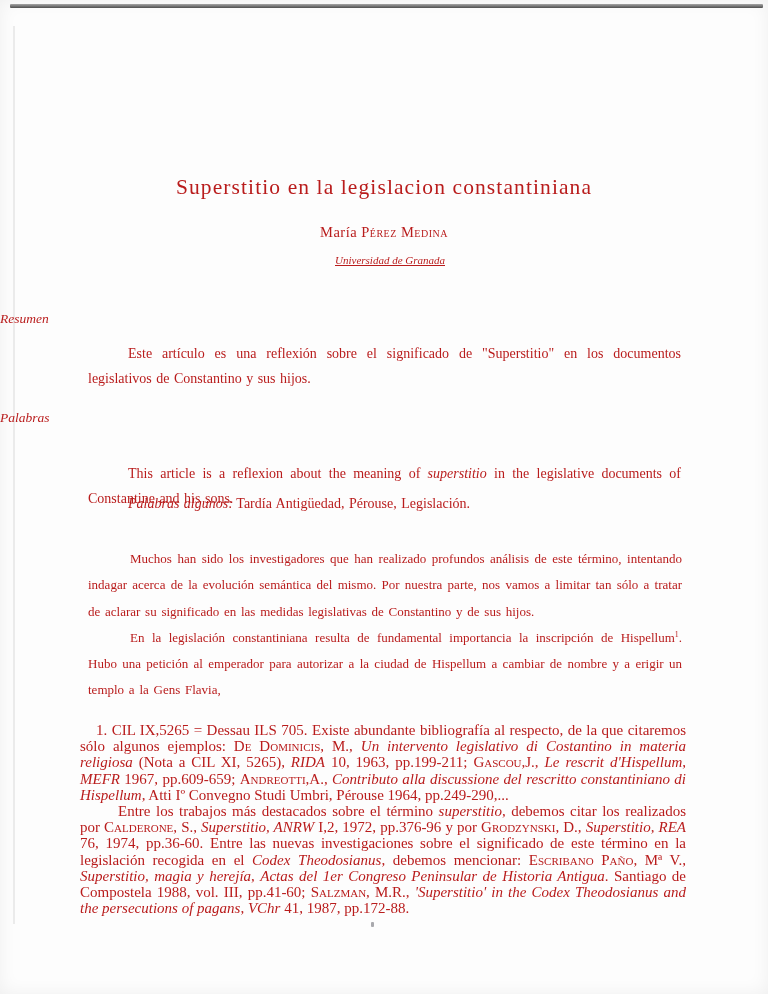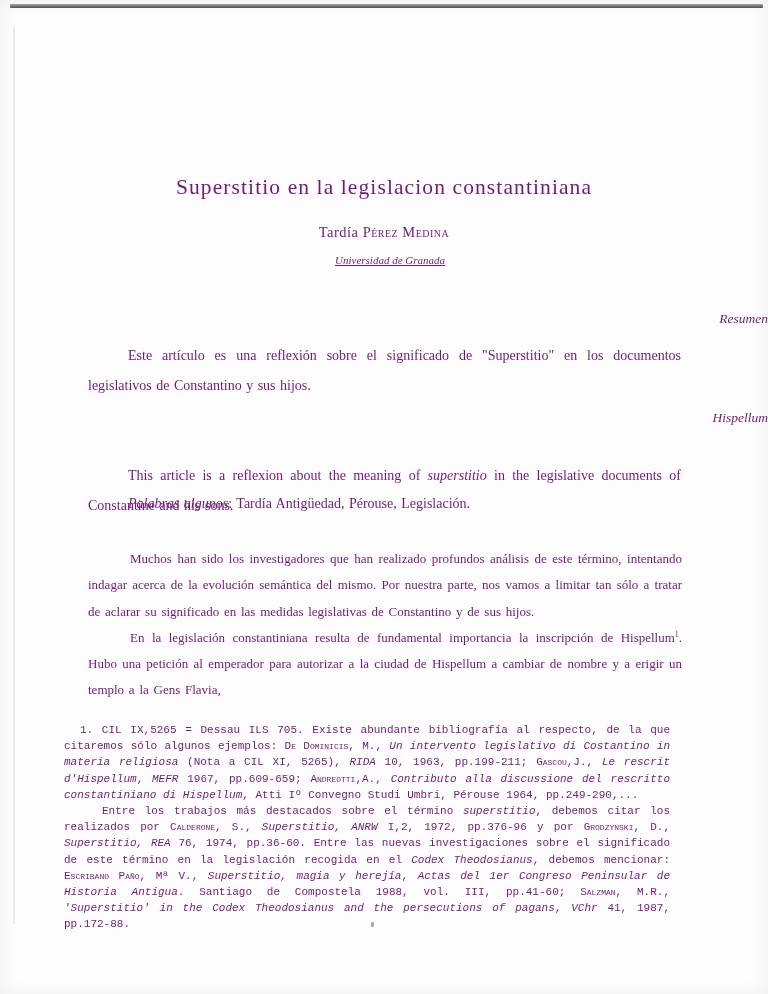--- a/index.html
+++ b/index.html
@@ -2,21 +2,21 @@
 <html><head>
 <meta charset="utf-8">
 <style>
   html, body { margin: 0; padding: 0; background: #ffffff; }
   .scan-page {
     position: relative;
     width: 768px;
     height: 994px;
     background: #fdfdfd;
     font-family: "Liberation Serif", "DejaVu Serif", serif;
-    color: #701a75;
+    color: #b91c1c;
     overflow: hidden;
     box-shadow: inset 0 0 18px rgba(0,0,0,0.06);
   }
   
   .top-line {
     position: absolute; left: 10px; right: 5px; top: 4px; height: 4px;
     background: linear-gradient(#a5a5a5, #4e4e4e);
     border-radius: 1px;
   }
   .left-line {
@@ -36,70 +36,70 @@
   .author {
     position: absolute; top: 224px; left: 0; width: 100%;
     margin: 0; text-align: center; font-size: 14.5px; letter-spacing: 0.5px;
   }
   .affiliation {
     position: absolute; top: 248px; left: 0; width: 100%;
     margin: 6px; text-align: center; font-size: 11px; font-style: italic; text-decoration: underline;
   }
   .sec-head {
     position: absolute; left: 0; width: 100%; margin: 0;
-    text-align: right; font-size: 13.5px; font-style: italic;
+    text-align: left; font-size: 13.5px; font-style: italic;
   }
   .resumen-head { top: 311px; }
   .abstract-head { top: 410px; }
   .small-par {
     position: absolute; left: 88px; width: 593px; margin: 0;
-    font-size: 14px; line-height: 30px; text-align: justify;
+    font-size: 14px; line-height: 25px; text-align: justify;
     text-indent: 40px; word-spacing: 1px;
   }
   .resumen-body { top: 341px; }
   .abstract-body { top: 461px; }
   .keywords {
     position: absolute; top: 496px; left: 88px; width: 593px; margin: 0;
     font-size: 14px; text-indent: 40px; word-spacing: 1px;
   }
   .body-block {
     position: absolute; top: 546px; left: 88px; width: 594px;
     font-size: 13px; line-height: 26.3px; text-align: justify;
     word-spacing: 1.5px;
   }
   .body-block p { margin: 0; text-indent: 42px; }
   .footnotes {
-    position: absolute; top: 722px; left: 64px; width: 606px;
-    font-size: 11px; line-height: 16.2px; text-align: justify; font-family: Liberation Mono, monospace;
+    position: absolute; top: 722px; left: 80px; width: 606px;
+    font-size: 15px; line-height: 16.2px; text-align: justify;
   }
   .footnotes p { margin: 0; }
   .fn-first { text-indent: 16px; }
   .fn-cont  { text-indent: 38px; }
   
   .seg-i  { font-style: italic; }
   .seg-sc { font-variant: small-caps; text-align: right; }
   .seg-sup { vertical-align: super; font-size: 0.6em; line-height: 0; }
 </style>
 </head>
 <body>
 
 <div class="scan-page">
 
   <div class="top-line"></div>
   <div class="left-line"></div>
 
   <h1 class="title">Superstitio en la legislacion constantiniana</h1>
 
-  <p class="author"><span>Tardía </span><span class="seg-sc">Pérez Medina</span></p>
+  <p class="author"><span>María </span><span class="seg-sc">Pérez Medina</span></p>
   <p class="affiliation">Universidad de Granada</p>
 
   <p class="sec-head resumen-head">Resumen</p>
   <p class="small-par resumen-body"><span>Este artículo es una reflexión sobre el significado de "Superstitio" en los documentos legislativos de Constantino y sus hijos.</span></p>
 
-  <p class="sec-head abstract-head">Hispellum</p>
+  <p class="sec-head abstract-head">Palabras</p>
   <p class="small-par abstract-body"><span>This article is a reflexion about the meaning of </span><span class="seg-i">superstitio</span><span> in the legislative documents of Constantine and his sons.</span></p>
 
   <p class="keywords"><span class="seg-i">Palabras algunos</span><span>: Tardía Antigüedad, Pérouse, Legislación.</span></p>
 
   <div class="body-block">
     <p><span>Muchos han sido los investigadores que han realizado profundos análisis de este término, intentando indagar acerca de la evolución semántica del mismo. Por nuestra parte, nos vamos a limitar tan sólo a tratar de aclarar su significado en las medidas legislativas de Constantino y de sus hijos.</span></p>
     <p><span>En la legislación constantiniana resulta de fundamental importancia la inscripción de Hispellum</span><span class="seg-sup">1</span><span>. Hubo una petición al emperador para autorizar a la ciudad de Hispellum a cambiar de nombre y a erigir un templo a la Gens Flavia,</span></p>
   </div>
 
   <div class="footnotes">

